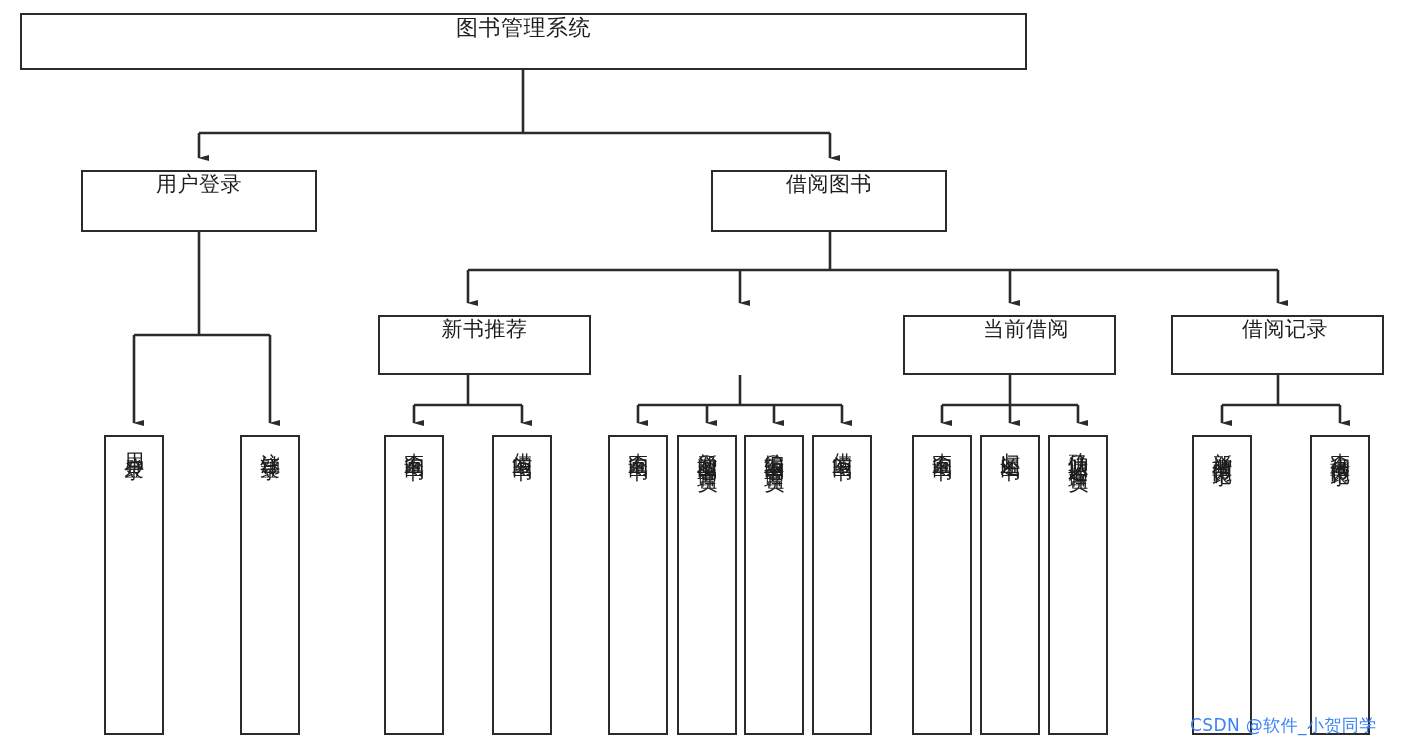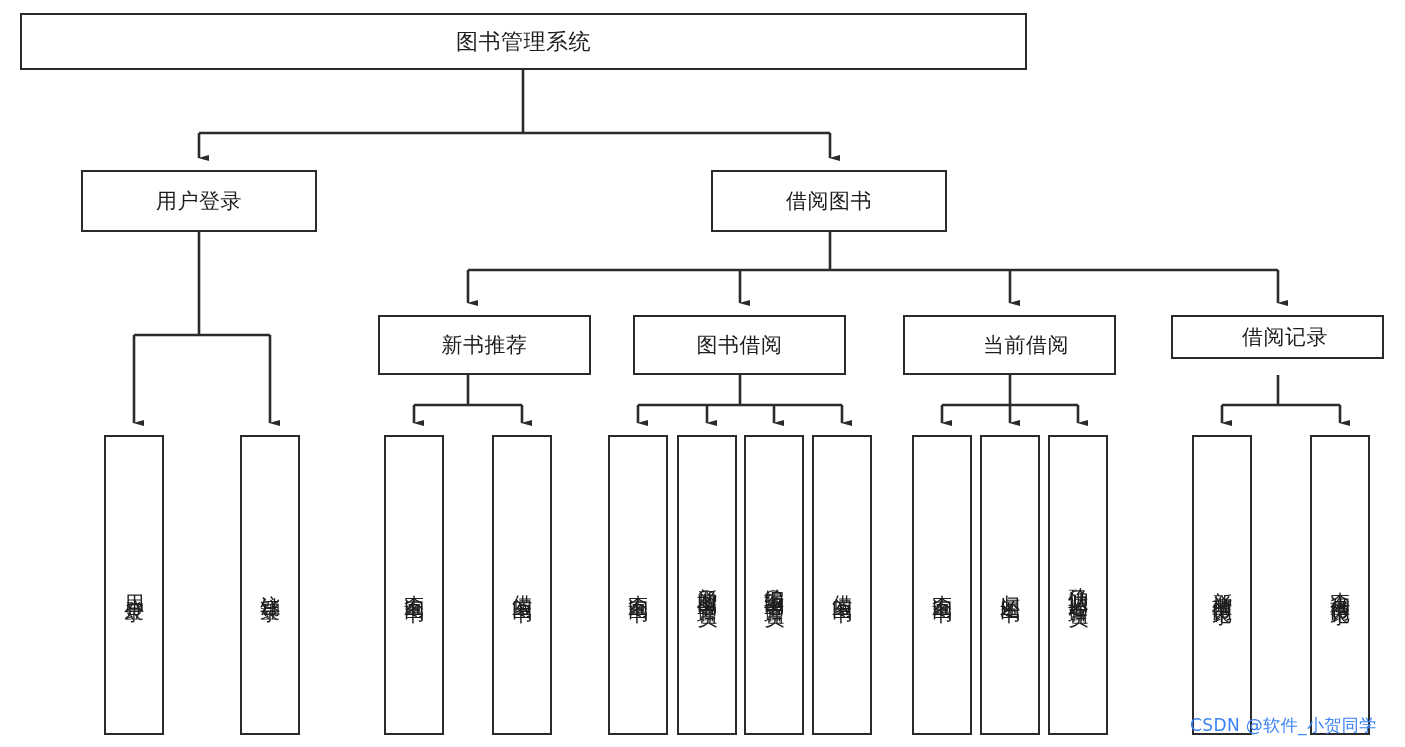--- a/index.html
+++ b/index.html
@@ -26,21 +26,21 @@
     width: 1405px;
     height: 747px;
     pointer-events: none;
   }
   .node {
     position: absolute;
     box-sizing: border-box;
     background: #ffffff;
     border: 2px solid #2b2b2b;
     display: flex;
-    align-items: center;
+    align-items: flex-start;
     justify-content: center;
     overflow: hidden;
     font-family: Liberation Serif, serif;
   }
   .node .label {
     color: #1d1d1d;
     font-size: 21px;
     line-height: 1.18;
     letter-spacing: 0.5px;
     white-space: nowrap;
@@ -123,27 +123,24 @@
   <div class="node" style="left:81px; top:170px; width:236px; height:62px;">
     <span class="label">用户登录</span>
   </div>
   <div class="node" style="left:711px; top:170px; width:236px; height:62px;">
     <span class="label">借阅图书</span>
   </div>
 
   <div class="node" style="left:378px; top:315px; width:213px; height:60px;">
     <span class="label">新书推荐</span>
   </div>
-  <div class="node" style="left:633px; top:315px; width:213px; height:60px;">
-    <span class="label">图书借阅</span>
-  </div>
   <div class="node" style="left:903px; top:315px; width:213px; height:60px;padding-left:33px;">
     <span class="label">当前借阅</span>
   </div>
-  <div class="node" style="left:1171px; top:315px; width:213px; height:44px;padding-left:15px;">
+  <div class="node" style="left:1171px; top:315px; width:213px; height:60px;padding-left:15px;">
     <span class="label">借阅记录</span>
   </div>
 
   <div class="node vertical" style="left:104px; top:435px; width:60px; height:300px;">
     <span class="label">用户登录</span>
   </div>
   <div class="node vertical" style="left:240px; top:435px; width:60px; height:300px;">
     <span class="label">注销登录</span>
   </div>
 

